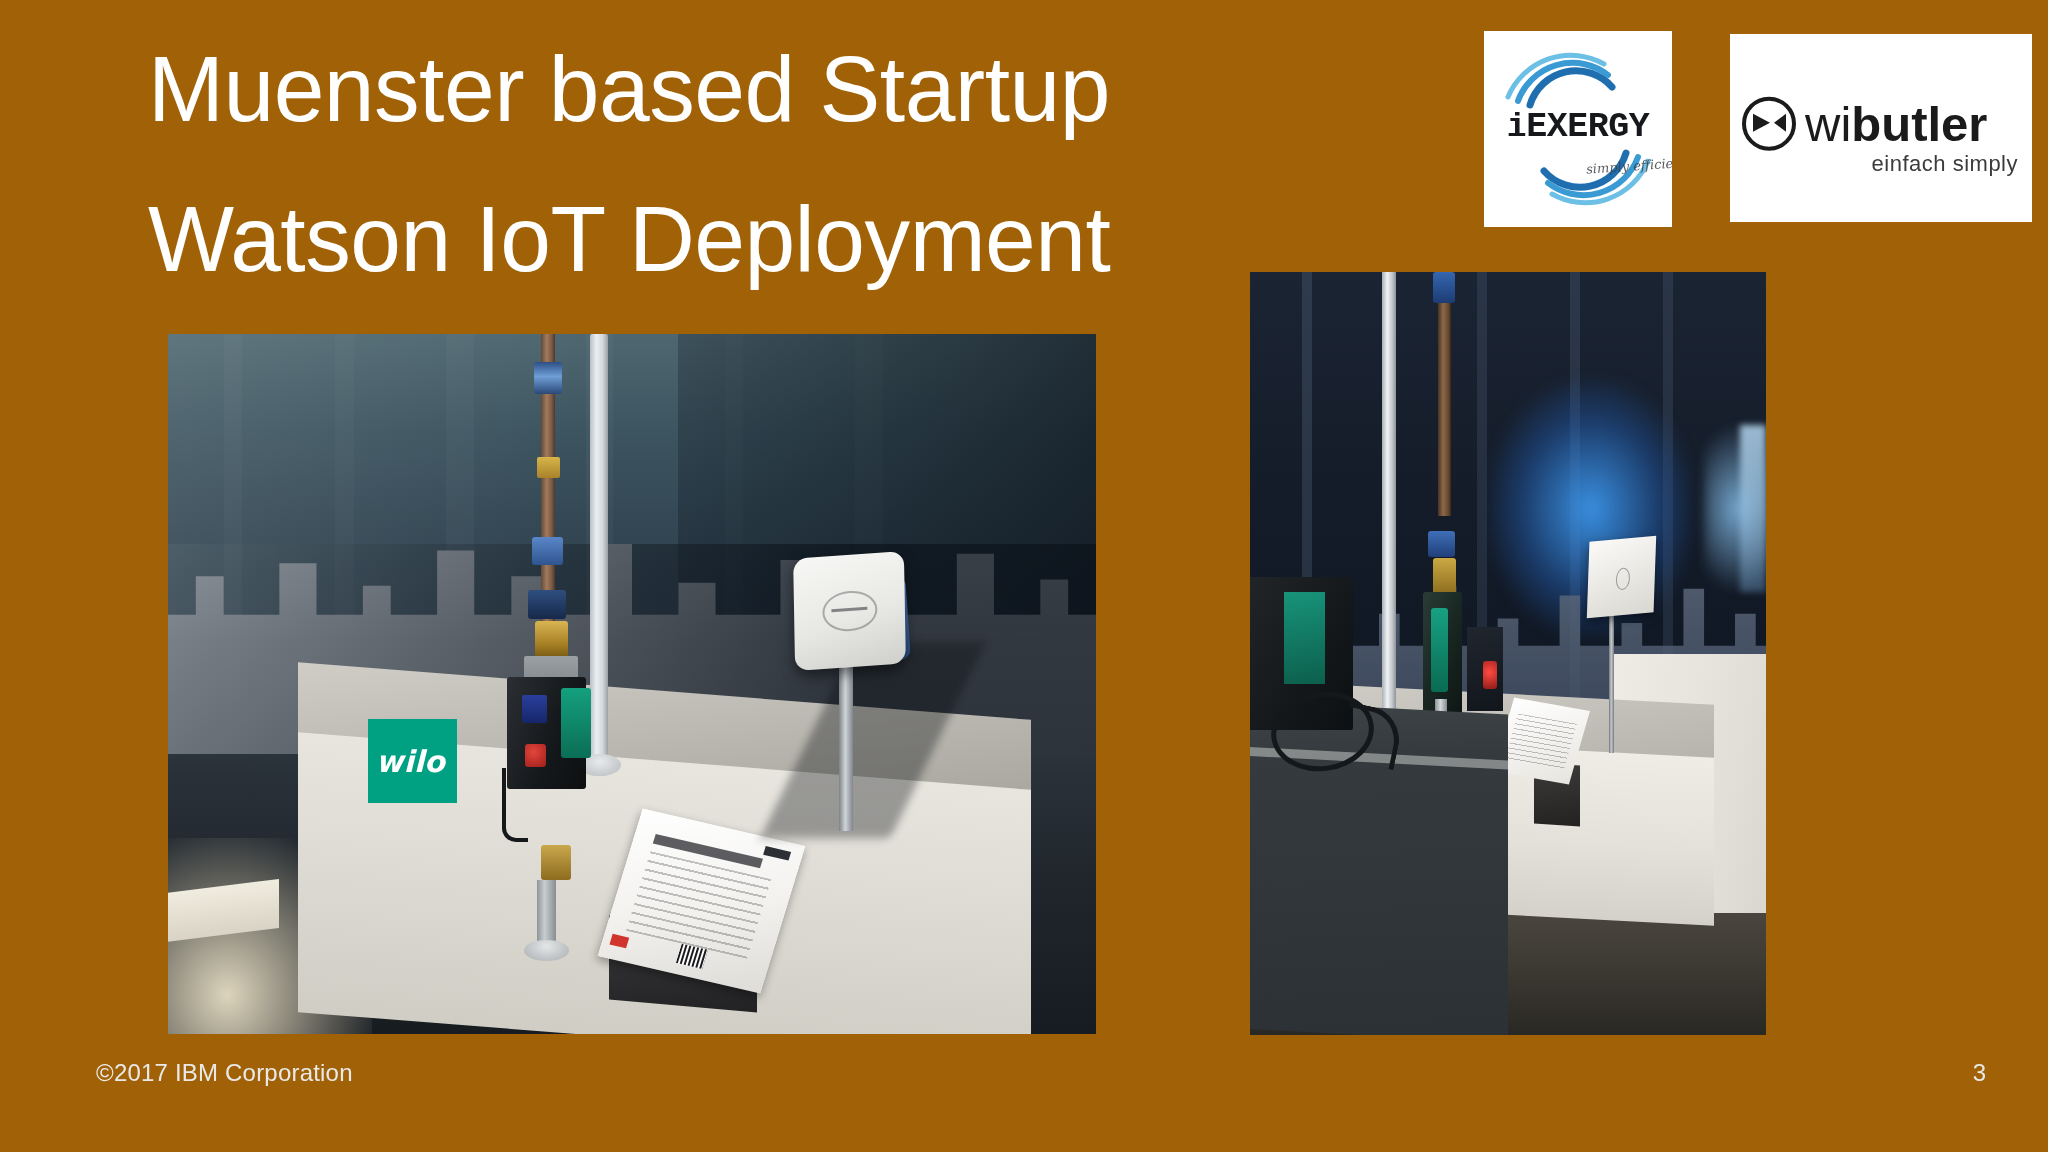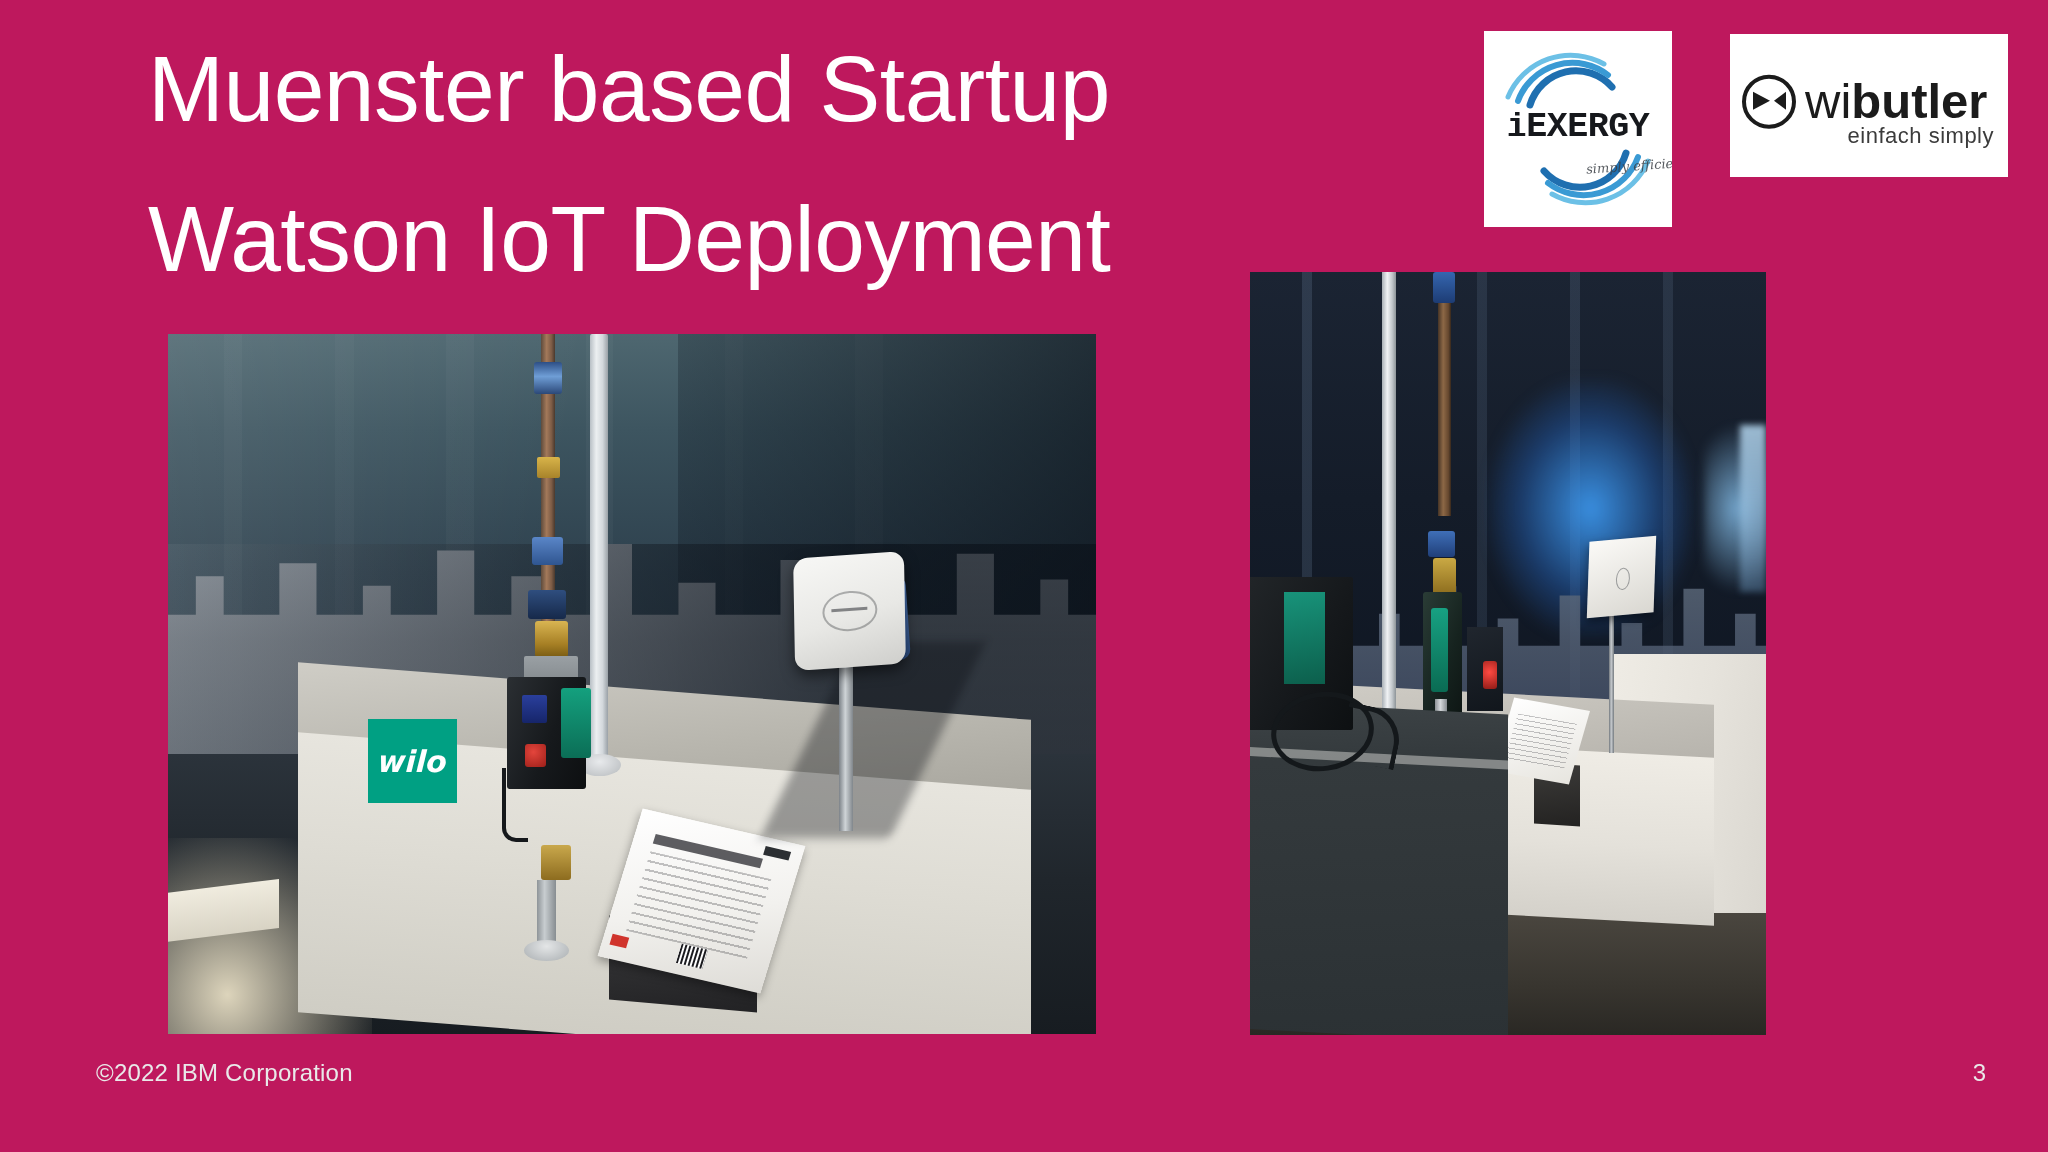--- a/index.html
+++ b/index.html
@@ -8,21 +8,21 @@
     padding: 0;
     background: #000000;
   }
   body {
     font-family: "Liberation Sans", sans-serif;
   }
   .slide {
     position: relative;
     width: 2048px;
     height: 1152px;
-    background: #be185d;
+    background: #a16207;
     overflow: hidden;
   }
 
   
   .title-block {
     position: absolute;
     left: 148px;
     top: 14px;
     width: 1300px;
   }
@@ -47,21 +47,22 @@
   .logo-iexergy {
     left: 1484px;
     top: 31px;
     width: 188px;
     height: 196px;
   }
   .logo-wibutler {
     left: 1730px;
     top: 34px;
     width: 278px;
-    height: 143px;
+    height: 188px;
+    padding-left: 24px;
   }
 
   
   .iex-art {
     position: absolute;
     inset: 0;
   }
   .iex-svg { position: absolute; left: 0; top: 0; }
   .iex-word {
     position: absolute;
@@ -1027,16 +1028,16 @@
     </div>
 
     <div class="pr-counter"></div>
     <div class="pr-counter-edge"></div>
     <div class="pr-equip"></div>
     <div class="pr-equip-green"></div>
     <div class="pr-cable-coil"></div>
     <div class="pr-cable-tail"></div>
   </div>
 
-  <div class="footer-copy">©2022 IBM Corporation</div>
+  <div class="footer-copy">©2017 IBM Corporation</div>
   <div class="footer-page">3</div>
 
 </div>
 
 </body></html>

